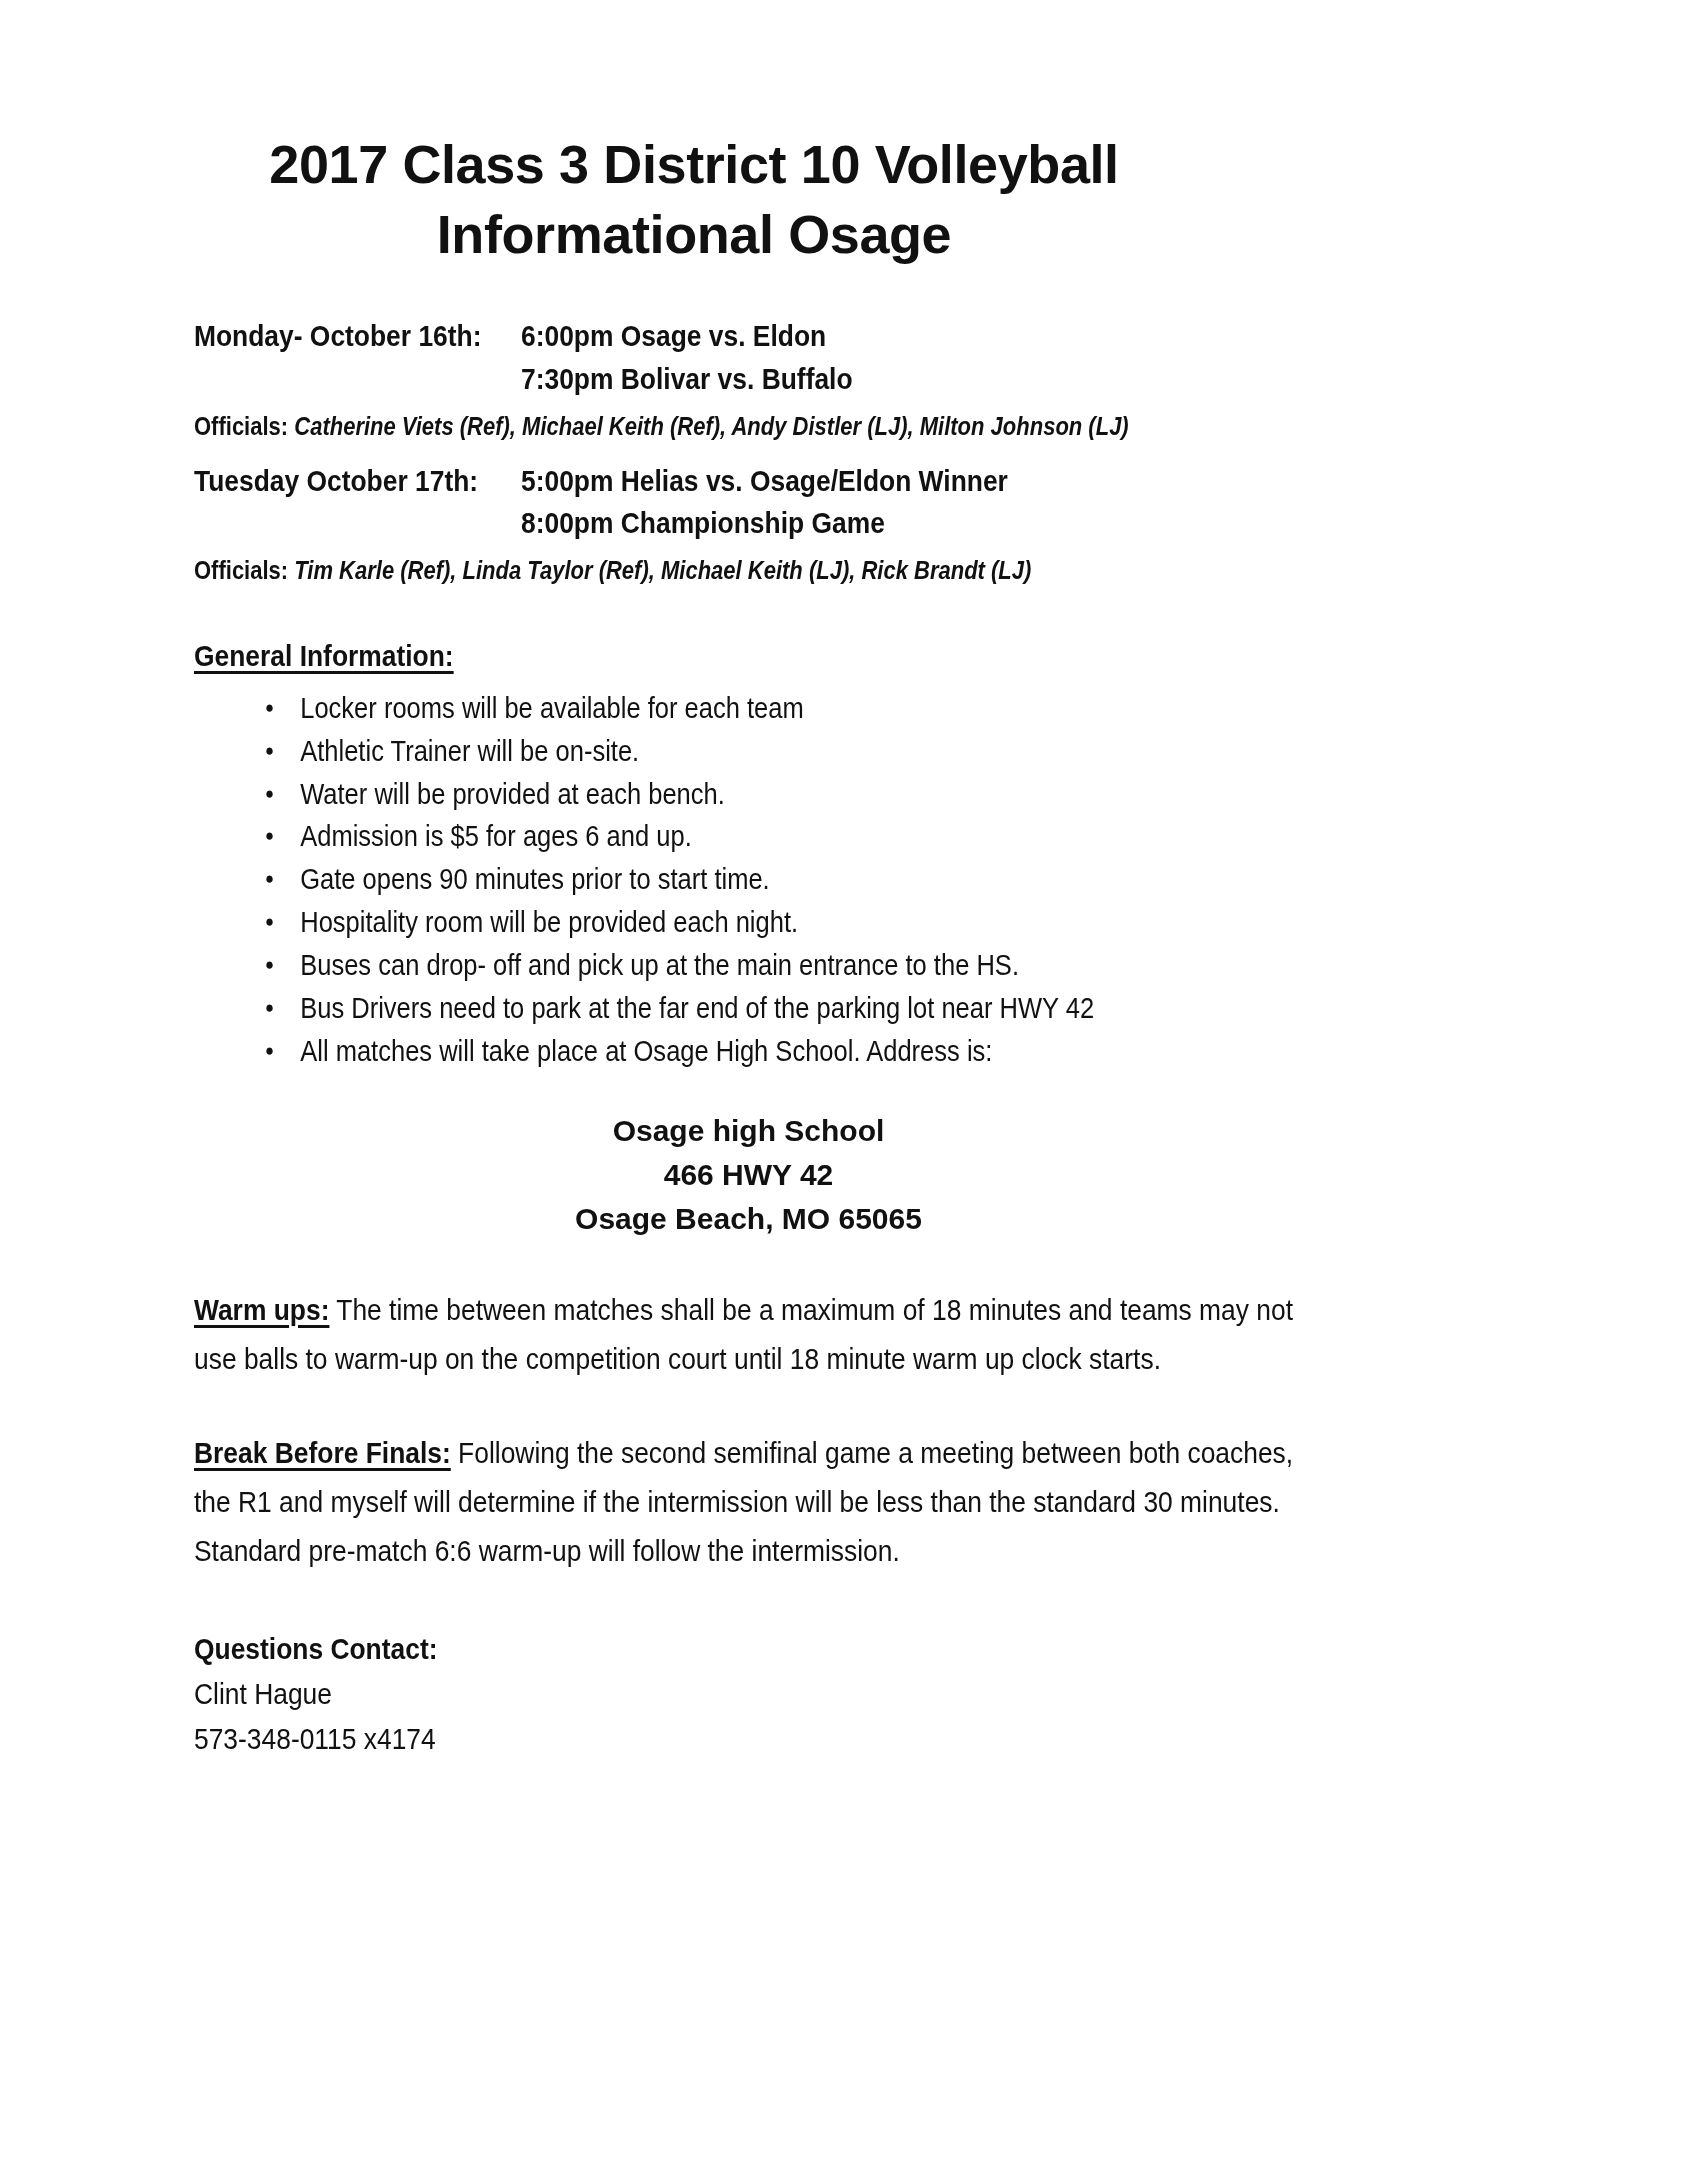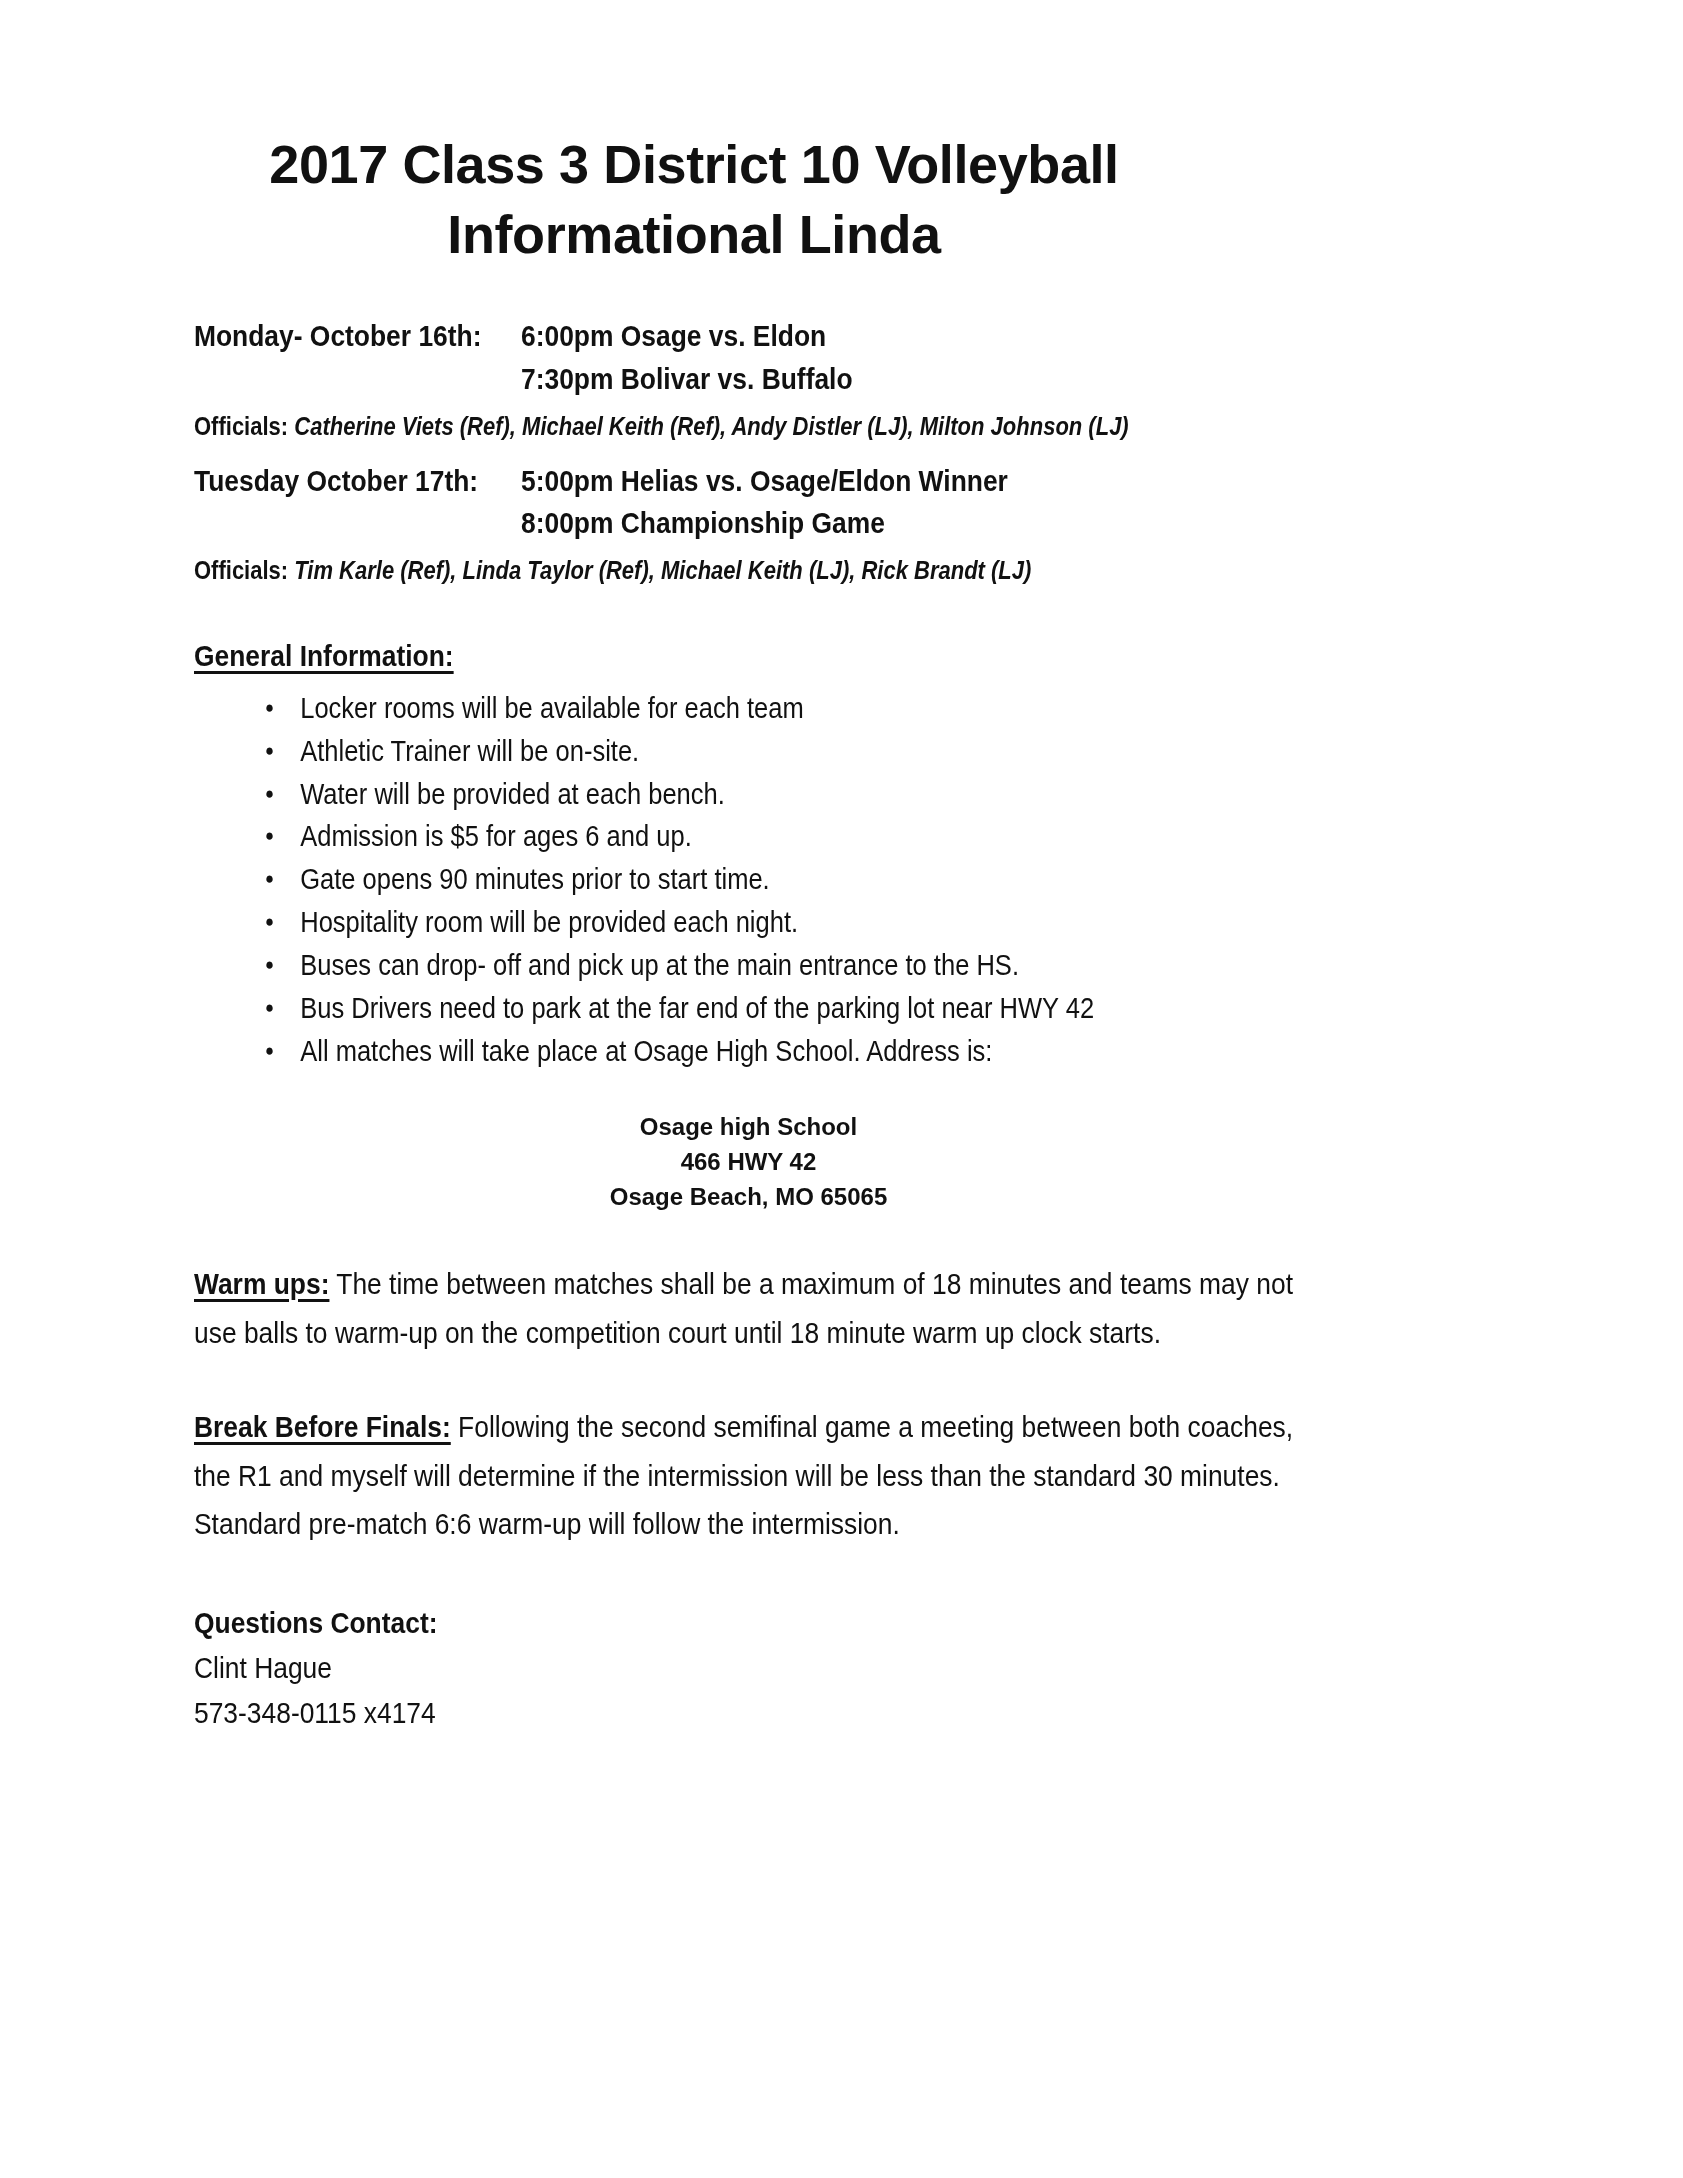--- a/index.html
+++ b/index.html
@@ -106,21 +106,21 @@
     top: -1px;
     font-size: 17px;
     line-height: 2.55;
   }
 
   
   .address {
     margin-top: 36px;
     text-align: center;
     font-weight: bold;
-    font-size: 24px;
+    font-size: 30px;
     line-height: 1.46;
     width: 1109px;
   }
   .address .line { display: block; }
 
   
   .para {
     margin-top: 46px;
     font-size: 30px;
     line-height: 1.62;
@@ -147,21 +147,21 @@
 </style>
 </head>
 <body>
 
 <div class="page">
   <div class="content">
 
     
     <div class="title">
       <span class="line">2017 Class 3 District 10 Volleyball</span>
-      <span class="line">Informational Linda</span>
+      <span class="line">Informational Osage</span>
     </div>
 
     
     <div class="sched-block">
       <div class="sched-row">
         <span class="sched-day cond">Monday- October 16th:</span>
         <span class="sched-game cond">6:00pm Osage vs. Eldon</span>
       </div>
       <div class="sched-row">
         <span class="sched-day empty cond">Monday- October 16th:</span>

